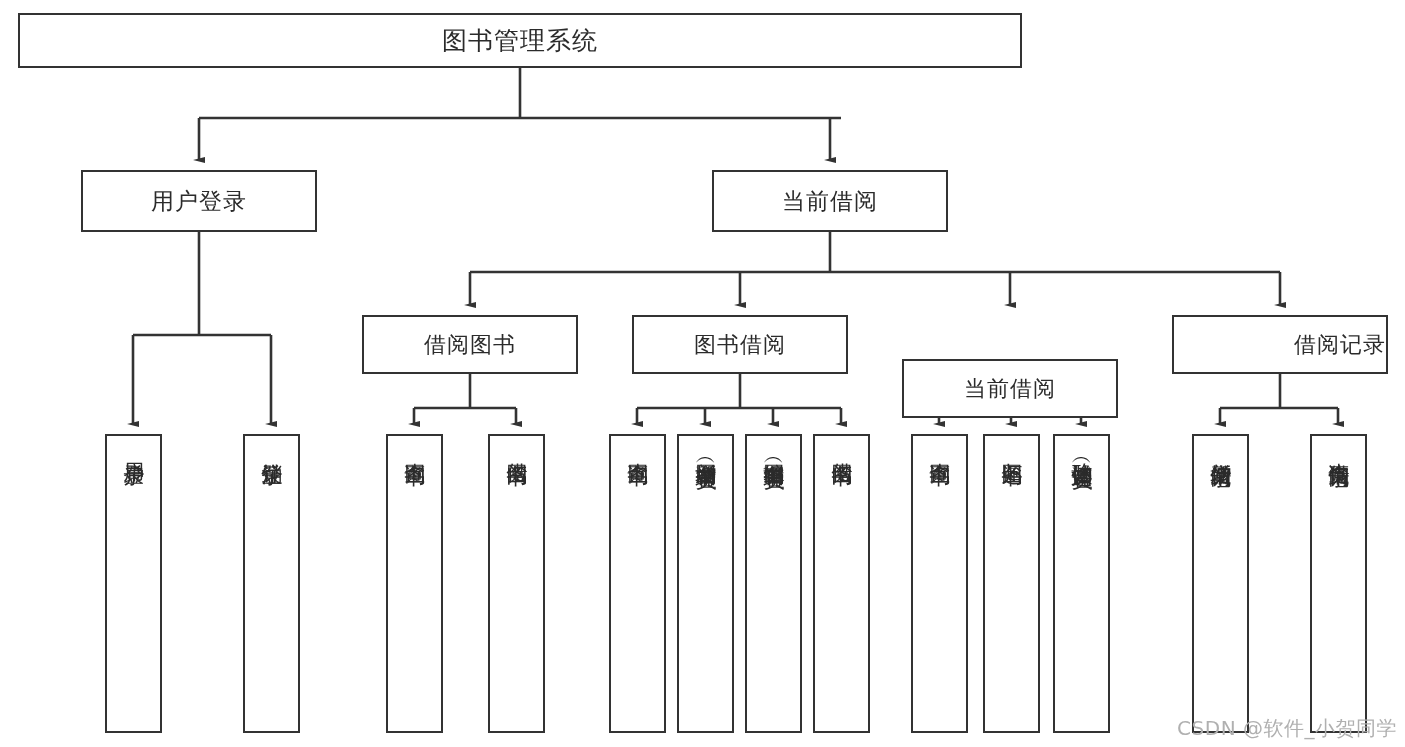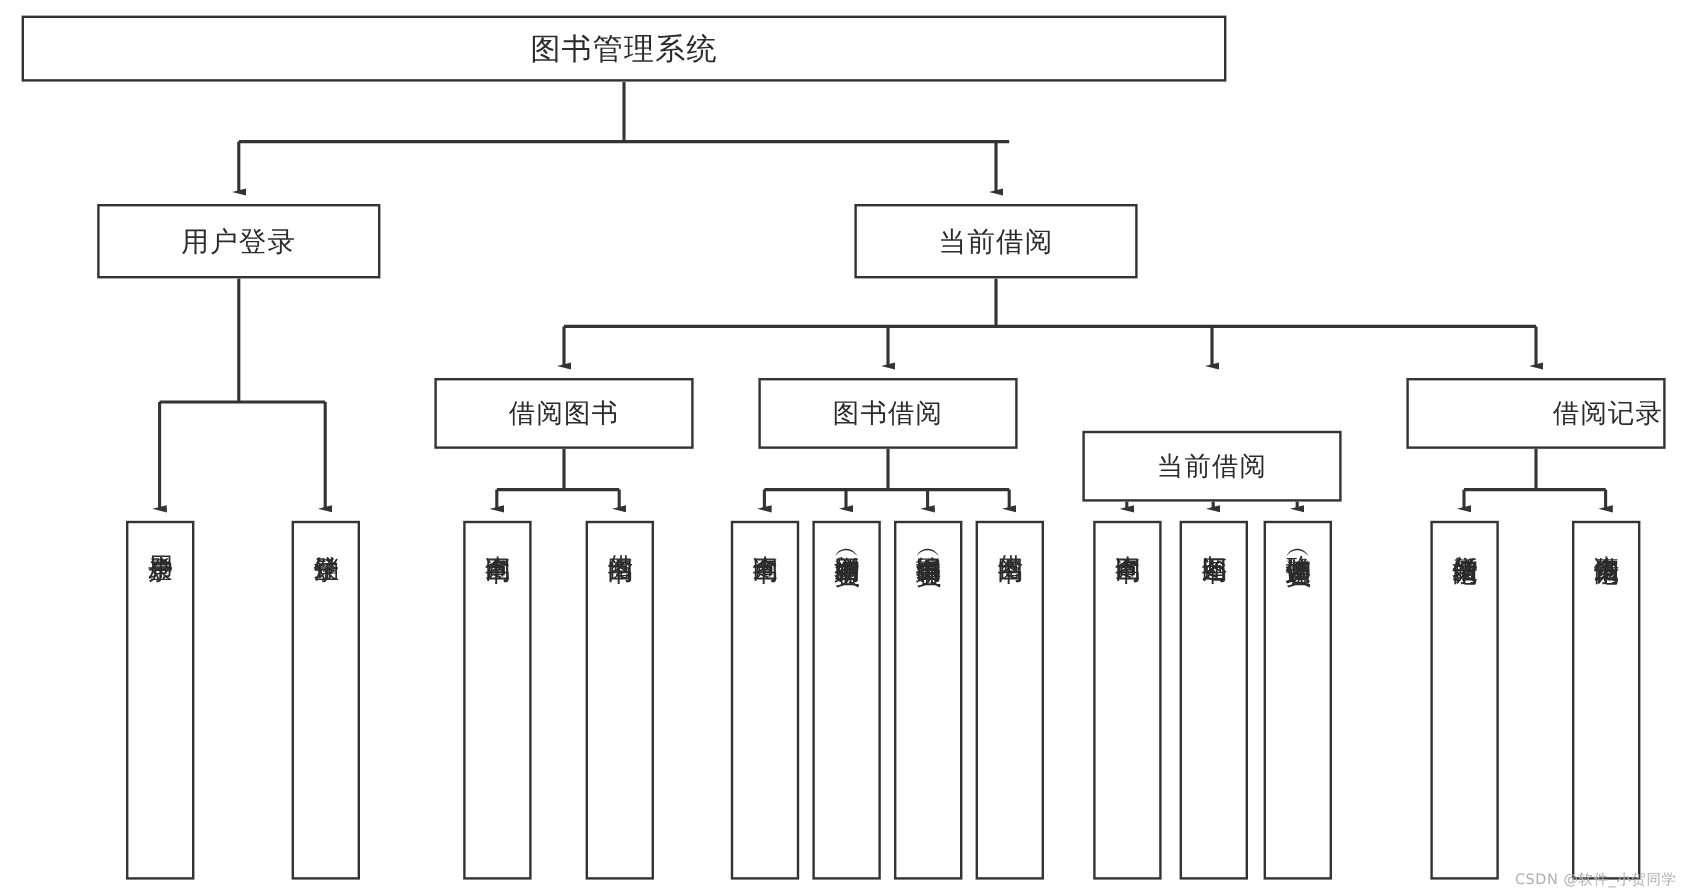--- a/index.html
+++ b/index.html
@@ -59,21 +59,21 @@
     white-space: nowrap;
   }
   .node .hlabel {
     white-space: nowrap;
     letter-spacing: 1px;
   }
   #watermark {
     position: absolute;
     right: 8px;
     bottom: 5px;
-    font-size: 12px;
+    font-size: 20px;
     color: #b0b0b0;
     letter-spacing: 0.5px;
     white-space: nowrap;
   }
 </style>
 </head>
 <body>
 
 <div id="diagram-root" style="background: rgb(255, 255, 255);">
 

